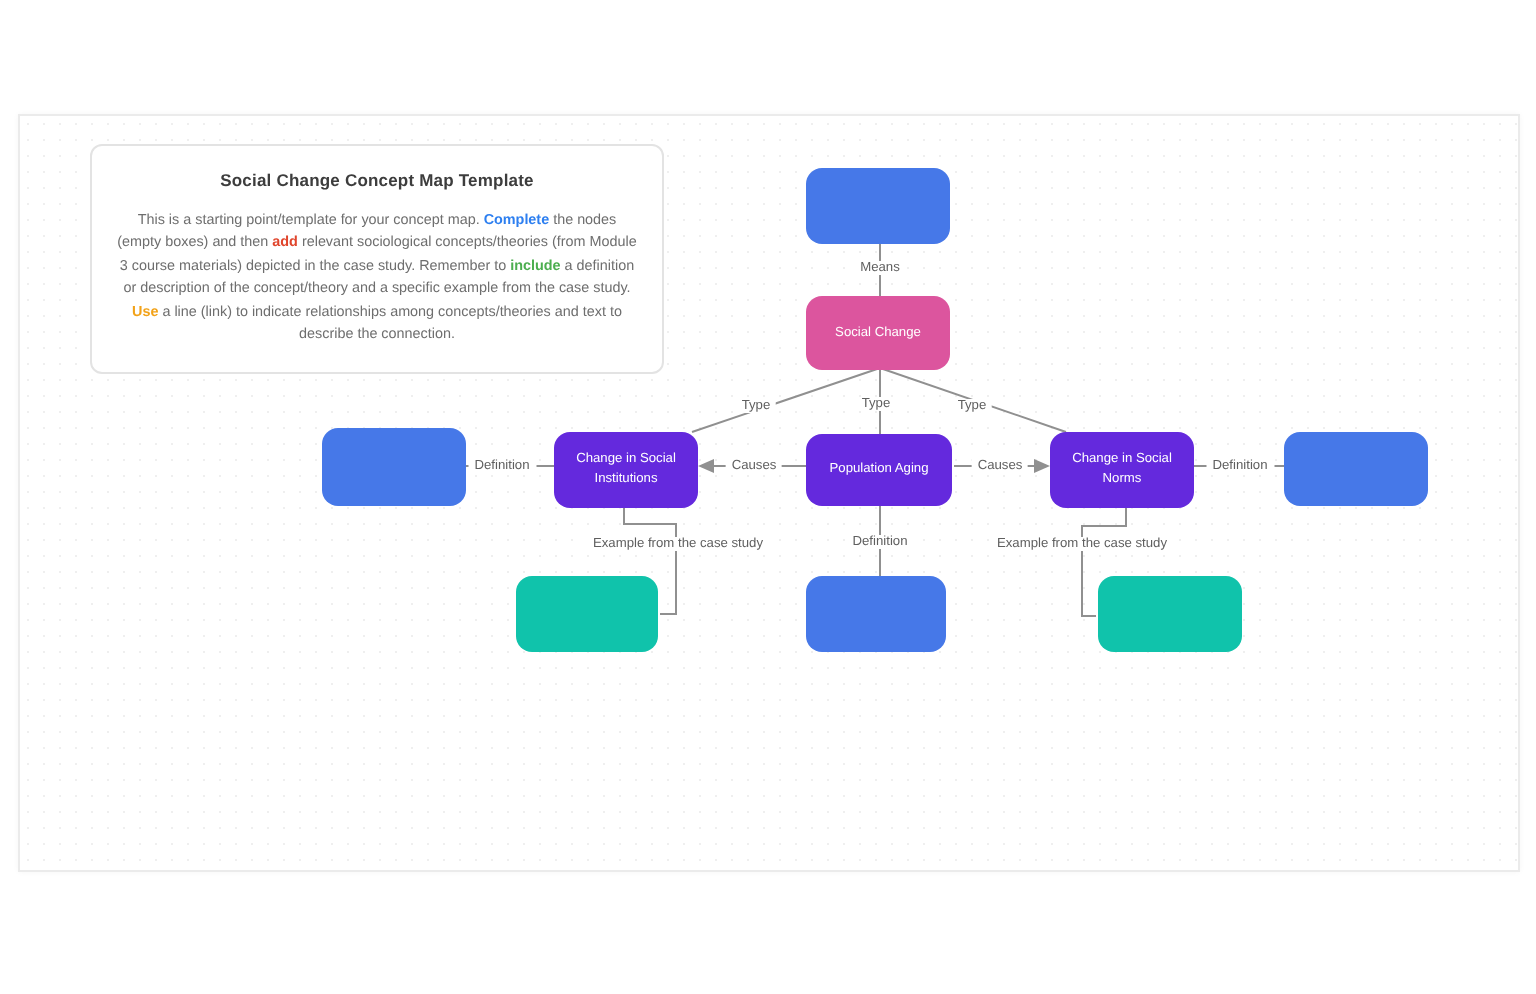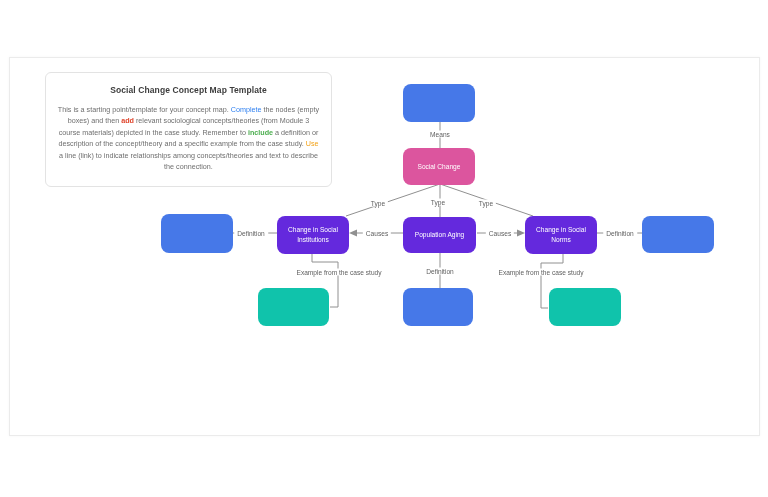--- a/index.html
+++ b/index.html
@@ -17,24 +17,24 @@
   }
 
   
   .info-box {
     position:absolute; left:44px; top:71px; width:287px; height:115px;
     background:#ffffff; border:1px solid #e3e3e3; border-radius:6px;
     padding:12px 11px 8px 11px; text-align:center; z-index:3;
   }
   .info-title { font-size:8.5px; font-weight:bold; color:#3d3d3d; letter-spacing:0.1px; margin-bottom:9px; }
   .info-body { font-size:7.2px; line-height:1.58; color:#6e6e6e; }
-  .kw-blue   { color:var(--kw-blue);   font-weight:normal; }
+  .kw-blue   { color:var(--kw-blue);   font-weight:bold; }
   .kw-red    { color:var(--kw-red);    font-weight:bold;margin-top:18px; }
   .kw-green  { color:var(--kw-green);  font-weight:bold; }
-  .kw-orange { color:var(--kw-orange); font-weight:normal; }
+  .kw-orange { color:var(--kw-orange); font-weight:bold; }
 
   
   .node {
     position:absolute; border-radius:8px; z-index:2;
     display:flex; align-items:center; justify-content:center; text-align:center;
     color:#ffffff; font-size:6.6px; line-height:1.45; padding:3px 6px;
   }
   .fill-blue   { background:var(--node-blue); }
   .fill-pink   { background:var(--node-pink); }
   .fill-purple { background:var(--node-purple); }

